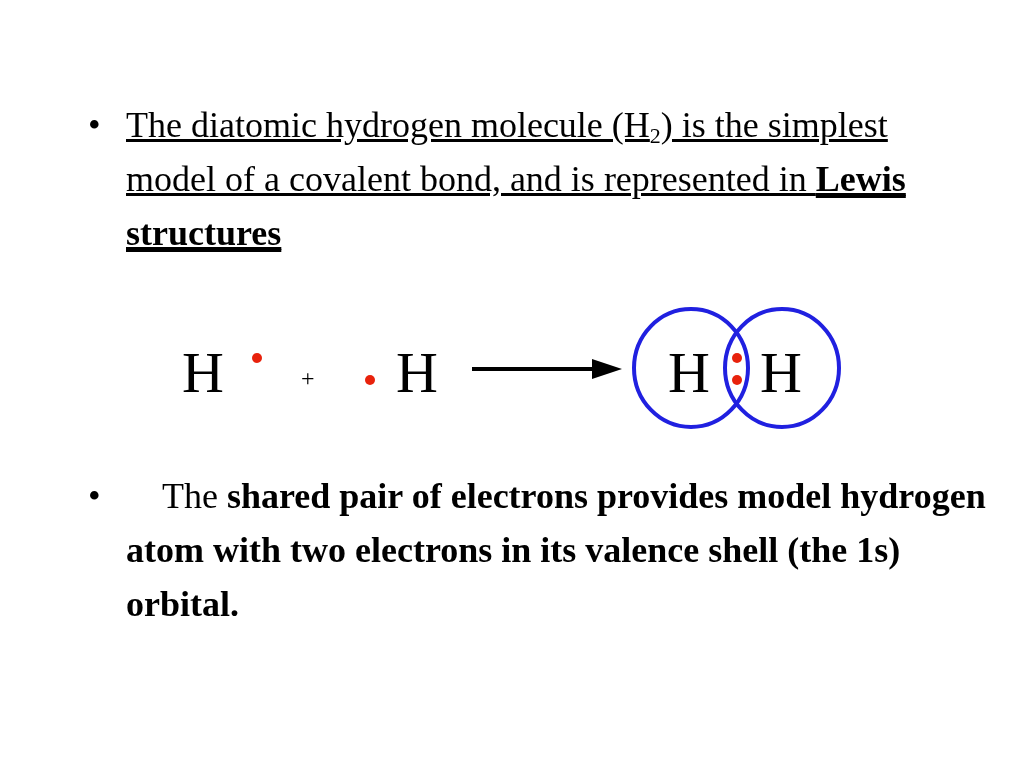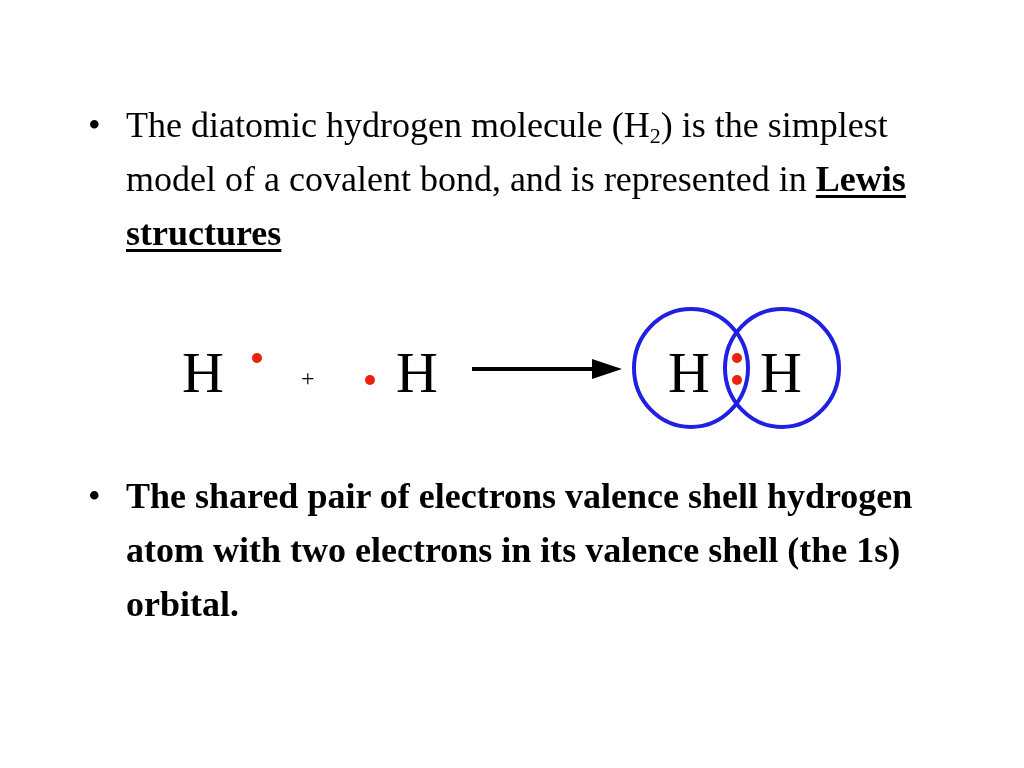--- a/index.html
+++ b/index.html
@@ -1,26 +1,26 @@
 <!DOCTYPE html>
 <html><head>
 <meta charset="utf-8">
 <style>
   html, body { margin:0; padding:0; background:#ffffff; }
   body { width:1024px; height:768px; position:relative; overflow:hidden; font-family:"Liberation Serif", "DejaVu Serif", serif; color:#000; }
   .bullet { position:absolute; left:88px; font-size:36px; line-height:1.5; }
   .bullet-dot { position:absolute; left:0; top:0; width:40px; }
   .bullet-text { position:absolute; left:38px; }
   #b1 { top:98px; width:850px; height:170px; }
-  #b1 .bullet-text { width:820px; }
+  #b1 .bullet-text { width:820px;text-decoration:underline; }
   #b2 { top:469px; width:880px; height:170px; }
   #b2 .bullet-text { width:860px; font-weight:bold; }
   sub { font-size:22px; vertical-align:-6px; line-height:0; }
   .u { text-decoration:underline; text-decoration-thickness:3px; text-underline-offset:4px; font-weight:bold; }
-  .reg { font-weight:bold; }
+  .reg { font-weight:normal;margin-left:36px; }
   .it { }
   #diagram { position:absolute; left:0; top:0; width:1024px; height:768px; }
   .hletter { font-family:"Liberation Serif", serif; font-size:58px; }
 </style>
 </head>
 <body>
 
 <div class="bullet" id="b1">
   <span class="bullet-dot">•</span>
   <div class="bullet-text"><span>The diatomic hydrogen molecule (H</span><sub>2</sub><span>) is the simplest model of a covalent bond, and is represented in </span><span class="u">Lewis structures</span></div>
@@ -37,14 +37,14 @@
   <ellipse cx="691" cy="368" rx="57" ry="59" fill="none" stroke="#2020e0" stroke-width="4"></ellipse>
   <ellipse cx="782" cy="368" rx="57" ry="59" fill="none" stroke="#2020e0" stroke-width="4"></ellipse>
   <text x="668" y="392" class="hletter">H</text>
   <circle cx="737" cy="358" r="5" fill="#e8220c"></circle>
   <circle cx="737" cy="380" r="5" fill="#e8220c"></circle>
   <text x="760" y="392" class="hletter">H</text>
 </svg>
 
 <div class="bullet" id="b2">
   <span class="bullet-dot">•</span>
-  <div class="bullet-text"><span class="reg">The </span><span class="it">shared pair</span><span> of electrons valence </span><span class="it">shell</span><span> hydrogen atom with two electrons in its valence shell (the 1</span><span class="it">s</span><span>) orbital.</span></div>
+  <div class="bullet-text"><span class="reg">The </span><span class="it">shared pair</span><span> of electrons provides </span><span class="it">model</span><span> hydrogen atom with two electrons in its valence shell (the 1</span><span class="it">s</span><span>) orbital.</span></div>
 </div>
 
 </body></html>

